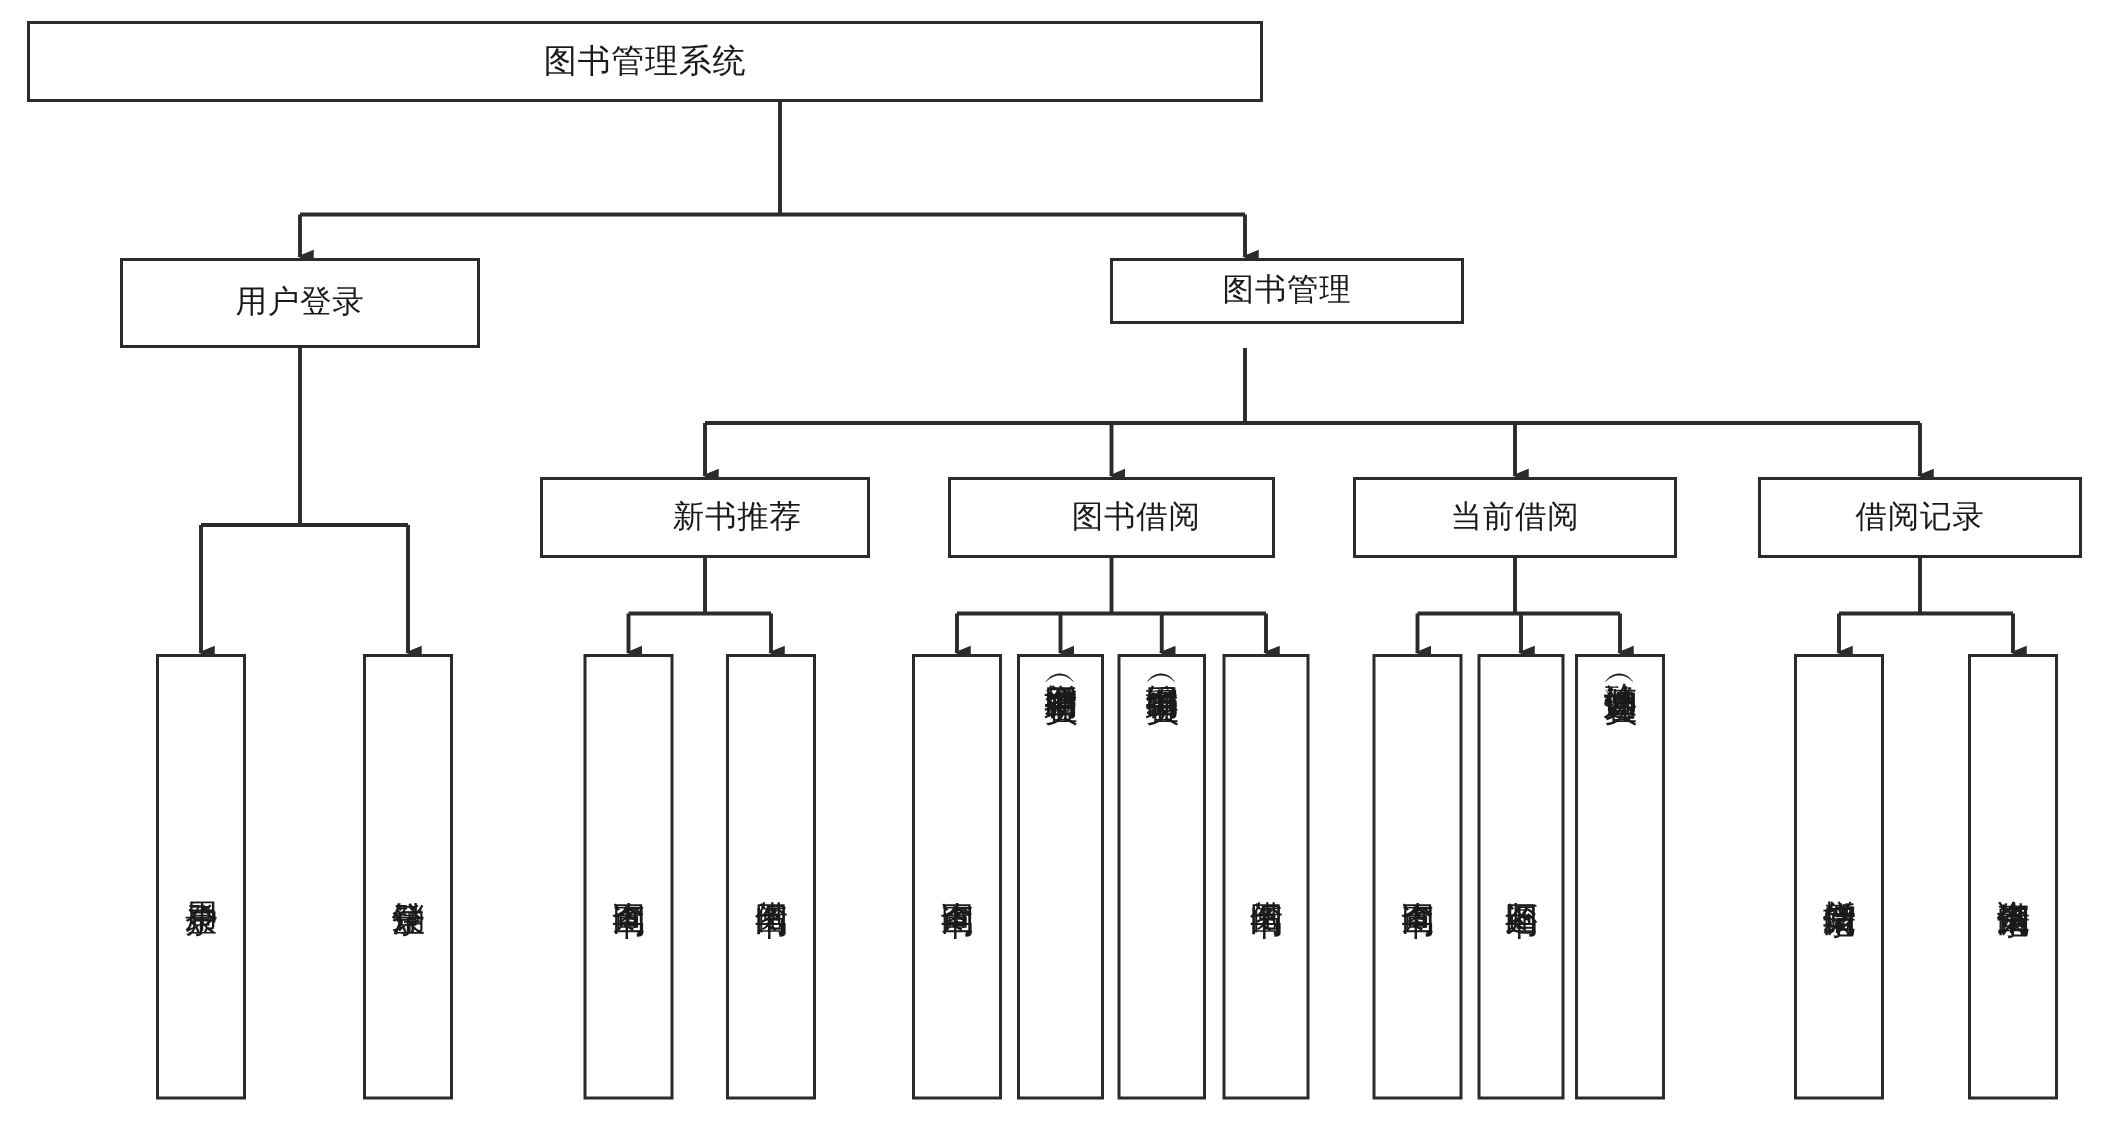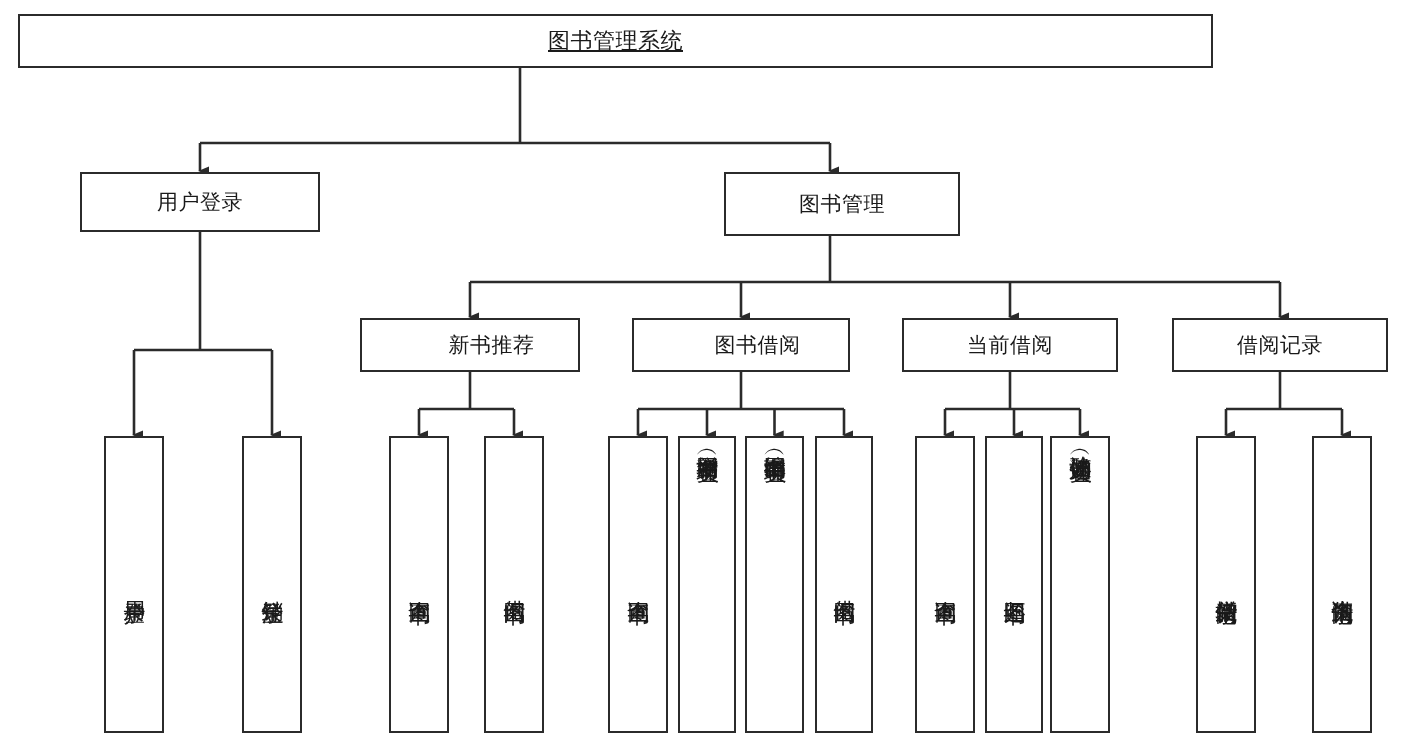--- a/index.html
+++ b/index.html
@@ -115,27 +115,27 @@
         <path d="M 1014 409 L 1014 435" marker-end="url(#arrow)"></path>
         <path d="M 1080 409 L 1080 435" marker-end="url(#arrow)"></path>
         <path d="M 1280 372 L 1280 409"></path>
         <path d="M 1226 409 L 1342 409"></path>
         <path d="M 1226 409 L 1226 435" marker-end="url(#arrow)"></path>
         <path d="M 1342 409 L 1342 435" marker-end="url(#arrow)"></path>
       </g>
   </svg>
 
   <div id="node-layer">
-      <div class="node h root" style="left: 18px; top: 14px; width: 1195px; height: 54px; text-decoration: underline;">
+      <div class="node h root" style="left: 18px; top: 14px; width: 824px; height: 54px;">
         <span class="lbl">图书管理系统</span>
       </div>
       <div class="node h" style="left: 80px; top: 172px; width: 240px; height: 60px;">
         <span class="lbl">用户登录</span>
       </div>
-      <div class="node h" style="left: 724px; top: 172px; width: 236px; height: 64px;">
+      <div class="node h" style="left: 740px; top: 172px; width: 236px; height: 44px;">
         <span class="lbl">图书管理</span>
       </div>
       <div class="node h" style="left: 360px; top: 318px; width: 220px; height: 54px; padding-left: 43px;">
         <span class="lbl">新书推荐</span>
       </div>
       <div class="node h" style="left: 632px; top: 318px; width: 218px; height: 54px; padding-left: 33px;">
         <span class="lbl">图书借阅</span>
       </div>
       <div class="node h" style="left: 902px; top: 318px; width: 216px; height: 54px;">
         <span class="lbl">当前借阅</span>

